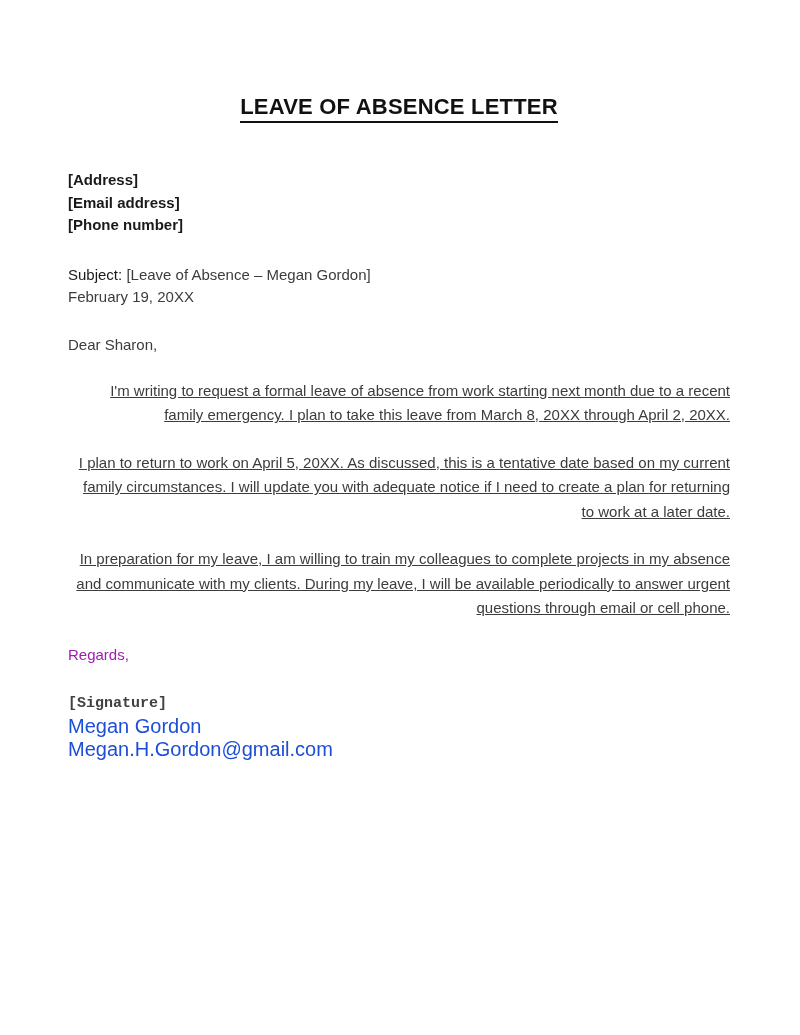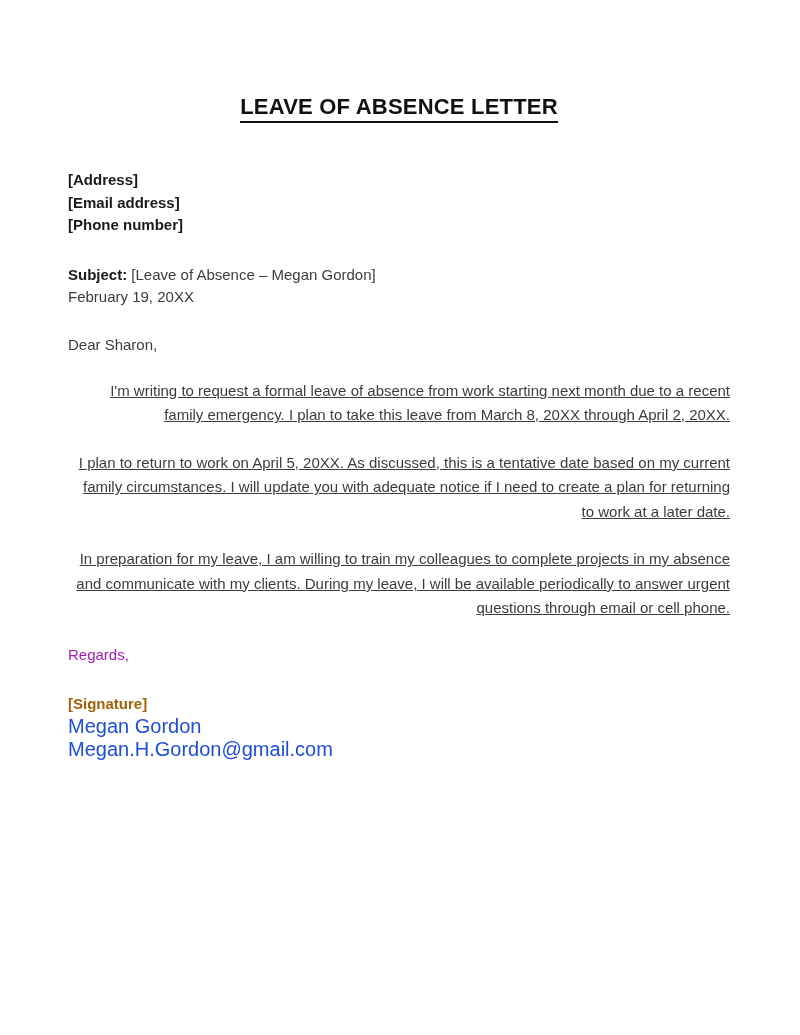--- a/index.html
+++ b/index.html
@@ -47,21 +47,21 @@
     color: #1a1a1a;
     line-height: 22.5px;
   }
   .subject-line {
     margin-top: 27px;
     font-size: 15px;
     color: #3c3c3c;
     line-height: 22px;
   }
   .subject-label {
-    font-weight: bold;
+    font-weight: normal;
     color: #1a1a1a;
   }
   .date-line {
     font-size: 15px;
     color: #3c3c3c;
     line-height: 22px;
   }
   .salutation {
     margin-top: 26px;
     font-size: 15px;
@@ -81,22 +81,23 @@
     font-size: 15px;
     color: #a21caf;
     line-height: 22px;
   }
   .signature-block {
     margin-top: 26px;
   }
   .signature-placeholder {
     font-size: 15px;
     font-weight: bold;
-    color: #a16207;
+    color: #404040;
     line-height: 23px;
+    font-family: Liberation Mono, monospace;
   }
   .signature-line {
     font-size: 20px;
     color: #1d4ed8;
     line-height: 23px;
   }
 </style>
 </head>
 <body>
 

